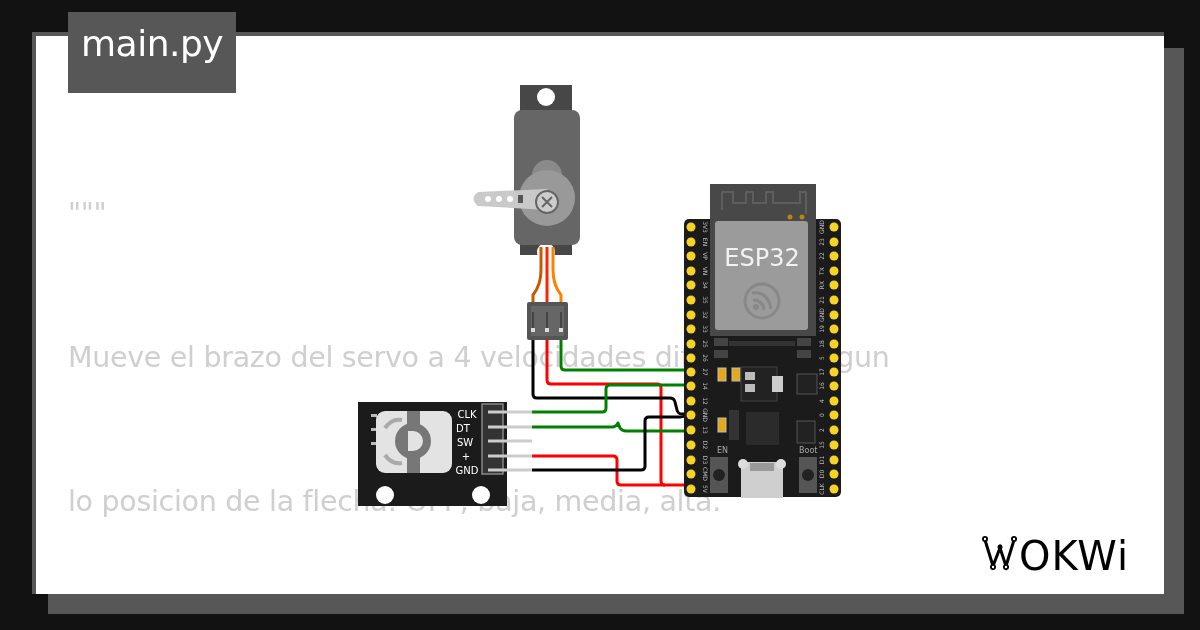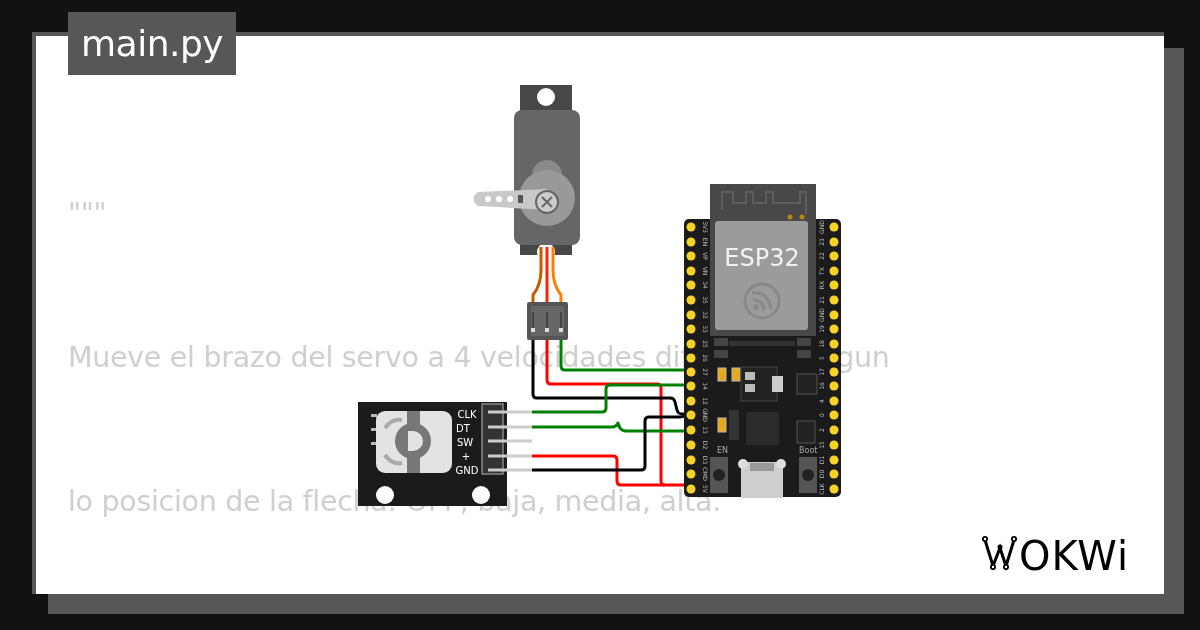--- a/index.html
+++ b/index.html
@@ -2,21 +2,21 @@
 <html><head>
 <meta charset="utf-8">
 <style>
   html, body { margin:0; padding:0; }
   body { width:1200px; height:630px; background:#121212; position:relative; overflow:hidden; font-family:"DejaVu Sans", sans-serif; }
   .shadow { position:absolute; left:48px; top:48px; width:1136px; height:566px; background:#575757; }
   .panel { position:absolute; left:32px; top:32px; width:1132px; height:562px; background:#575757; }
   .panel-inner { position:absolute; left:4px; top:4px; right:0; bottom:0; background:#ffffff; overflow:hidden; }
   .code { position:absolute; left:32px; top:58px; margin:0; font-family:"DejaVu Sans", sans-serif; font-size:28.5px; line-height:48px; color:#cfcfcf; white-space:pre; letter-spacing:-0.3px; }
   .code .ln { display:block; height:48px; }
-  .title-tab { position:absolute; left:68px; top:12px; height:63px; background:#575757; color:#fff; font-size:36px; line-height:63px; padding:0 13px; font-family:"DejaVu Sans", sans-serif; letter-spacing:-0.5px; }
+  .title-tab { position:absolute; left:68px; top:12px; height:81px; background:#575757; color:#fff; font-size:36px; line-height:63px; padding:0 13px; font-family:"DejaVu Sans", sans-serif; letter-spacing:-0.5px; }
   svg.circuit { position:absolute; left:0; top:0; }
 </style>
 </head>
 <body>
 
 <div class="shadow"></div>
 <div class="panel">
   <div class="panel-inner">
     <div class="code">
       <span class="ln">"""</span>

